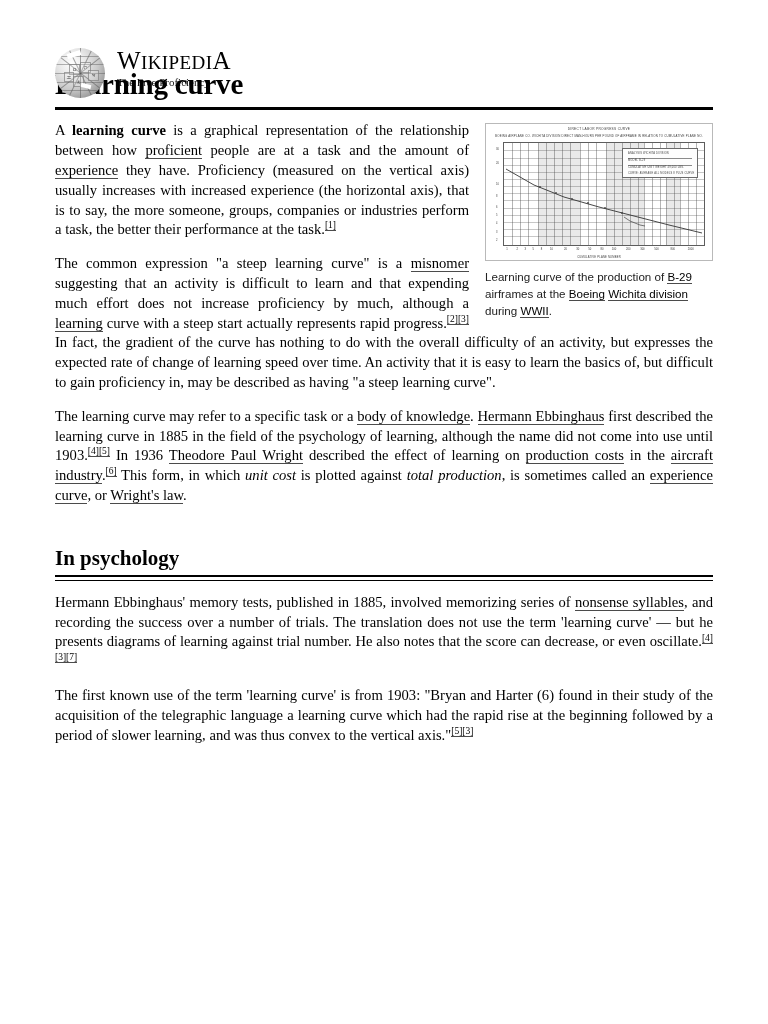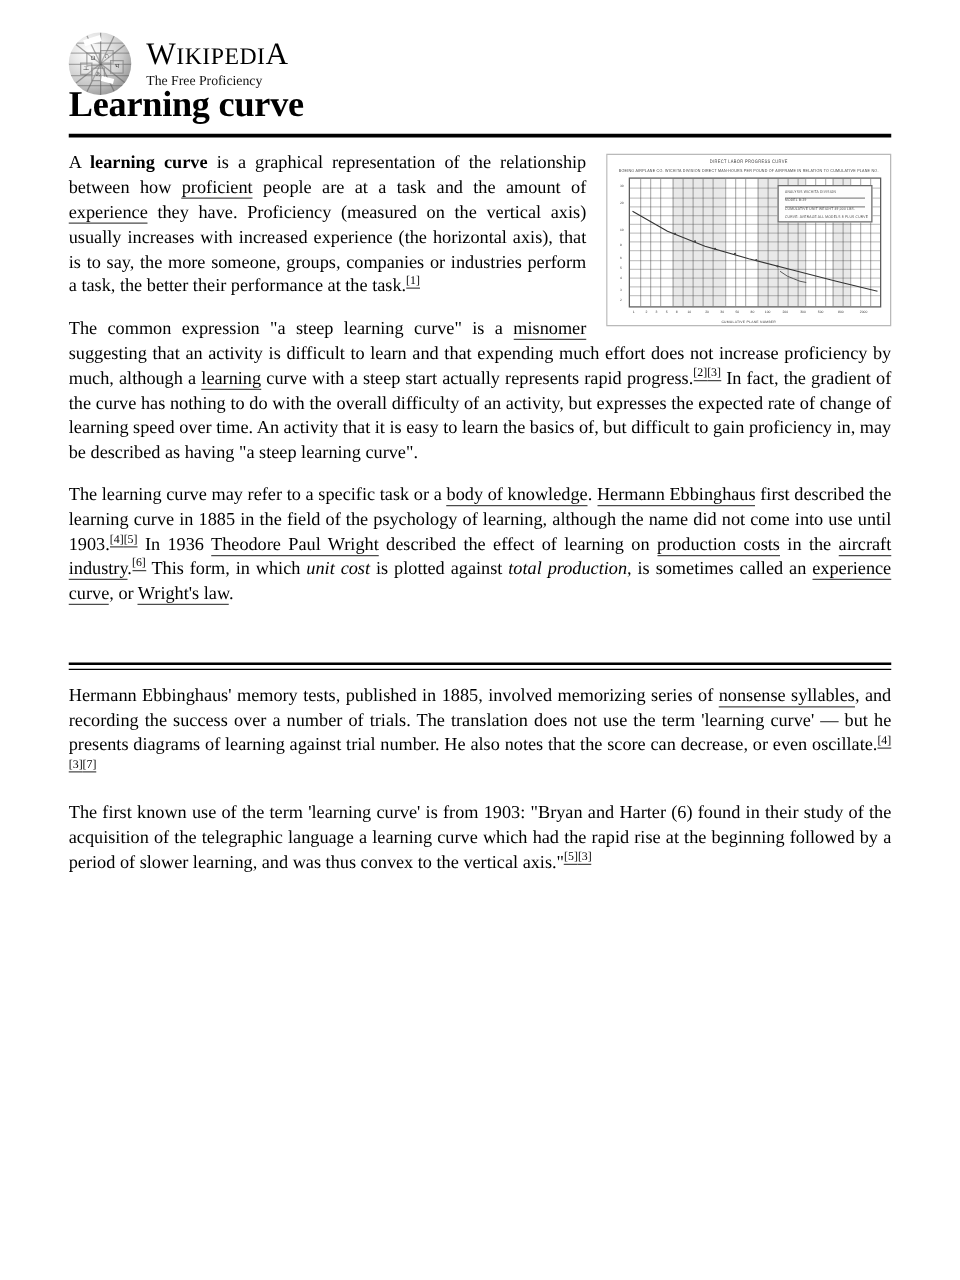--- a/index.html
+++ b/index.html
@@ -18,21 +18,21 @@
     position: relative;
     width: 768px;
     height: 1024px;
     box-sizing: border-box;
     padding: 0 55px;
   }
 
   
   .logo-header {
     display: flex;
-    align-items: center;
+    align-items: flex-start;
     padding-top: 48px;
     height: 54px;
     box-sizing: border-box;
   }
   .globe {
     width: 50px;
     height: 50px;
     flex: 0 0 50px;
     position: relative;
     border-radius: 50%;
@@ -446,33 +446,37 @@
             <span style="left:55%">100</span>
               <span style="left:62%">200</span>
             <span style="left:69%">300</span>
               <span style="left:76%">500</span>
             <span style="left:84%">800</span>
               <span style="left:93%">2000</span>
           </div>
           <div class="axis-label-x">CUMULATIVE PLANE NUMBER</div>
         </div>
       </div>
+      <figcaption>
+        <span>Learning curve of the production of </span><span class="wlink">B-29</span><span> airframes at the </span><span class="wlink">Boeing</span><span> </span><span class="wlink">Wichita division</span><span> during </span><span class="wlink">WWII</span><span>.</span>
+      </figcaption>
     </figure>
 
 
 
     <p class="body"><span>A </span><span class="bold">learning curve</span><span> is a graphical representation of the relationship between how </span><span class="wlink">proficient</span><span> people are at a task and the amount of </span><span class="wlink">experience</span><span> they have. Proficiency (measured on the vertical axis) usually increases with increased experience (the horizontal axis), that is to say, the more someone, groups, companies or industries perform a task, the better their performance at the task.</span><sup class="cite"><span>[1]</span></sup></p>
 
     <p class="body"><span>The common expression "a steep learning curve" is a </span><span class="wlink">misnomer</span><span> suggesting that an activity is difficult to learn and that expending much effort does not increase proficiency by much, although a </span><span class="wlink">learning</span><span> curve with a steep start actually represents rapid progress.</span><sup class="cite"><span>[2]</span></sup><sup class="cite"><span>[3]</span></sup><span> In fact, the gradient of the curve has nothing to do with the overall difficulty of an activity, but expresses the expected rate of change of learning speed over time. An activity that it is easy to learn the basics of, but difficult to gain proficiency in, may be described as having "a steep learning curve".</span></p>
 
     <p class="body last"><span>The learning curve may refer to a specific task or a </span><span class="wlink">body of knowledge</span><span>. </span><span class="wlink">Hermann Ebbinghaus</span><span> first described the learning curve in 1885 in the field of the psychology of learning, although the name did not come into use until 1903.</span><sup class="cite"><span>[4]</span></sup><sup class="cite"><span>[5]</span></sup><span> In 1936 </span><span class="wlink">Theodore Paul Wright</span><span> described the effect of learning on </span><span class="wlink">production costs</span><span> in the </span><span class="wlink">aircraft industry</span><span>.</span><sup class="cite"><span>[6]</span></sup><span> This form, in which </span><span class="ital">unit cost</span><span> is plotted against </span><span class="ital">total production</span><span>, is sometimes called an </span><span class="wlink">experience curve</span><span>, or </span><span class="wlink">Wright's law</span><span>.</span></p>
 
     <div class="clearer"></div>
 
     <div class="psych-block">
+      <h2 class="section">In psychology</h2>
       <div class="section-rule"></div>
 
       <p class="body"><span>Hermann Ebbinghaus' memory tests, published in 1885, involved memorizing series of </span><span class="wlink">nonsense syllables</span><span>, and recording the success over a number of trials. The translation does not use the term 'learning curve' — but he presents diagrams of learning against trial number. He also notes that the score can decrease, or even oscillate.</span><sup class="cite"><span>[4]</span></sup><sup class="cite"><span>[3]</span></sup><sup class="cite"><span>[7]</span></sup></p>
 
       <p class="body last"><span>The first known use of the term 'learning curve' is from 1903: "Bryan and Harter (6) found in their study of the acquisition of the telegraphic language a learning curve which had the rapid rise at the beginning followed by a period of slower learning, and was thus convex to the vertical axis."</span><sup class="cite"><span>[5]</span></sup><sup class="cite"><span>[3]</span></sup></p>
     </div>
 
   </div>
 </div>
 

